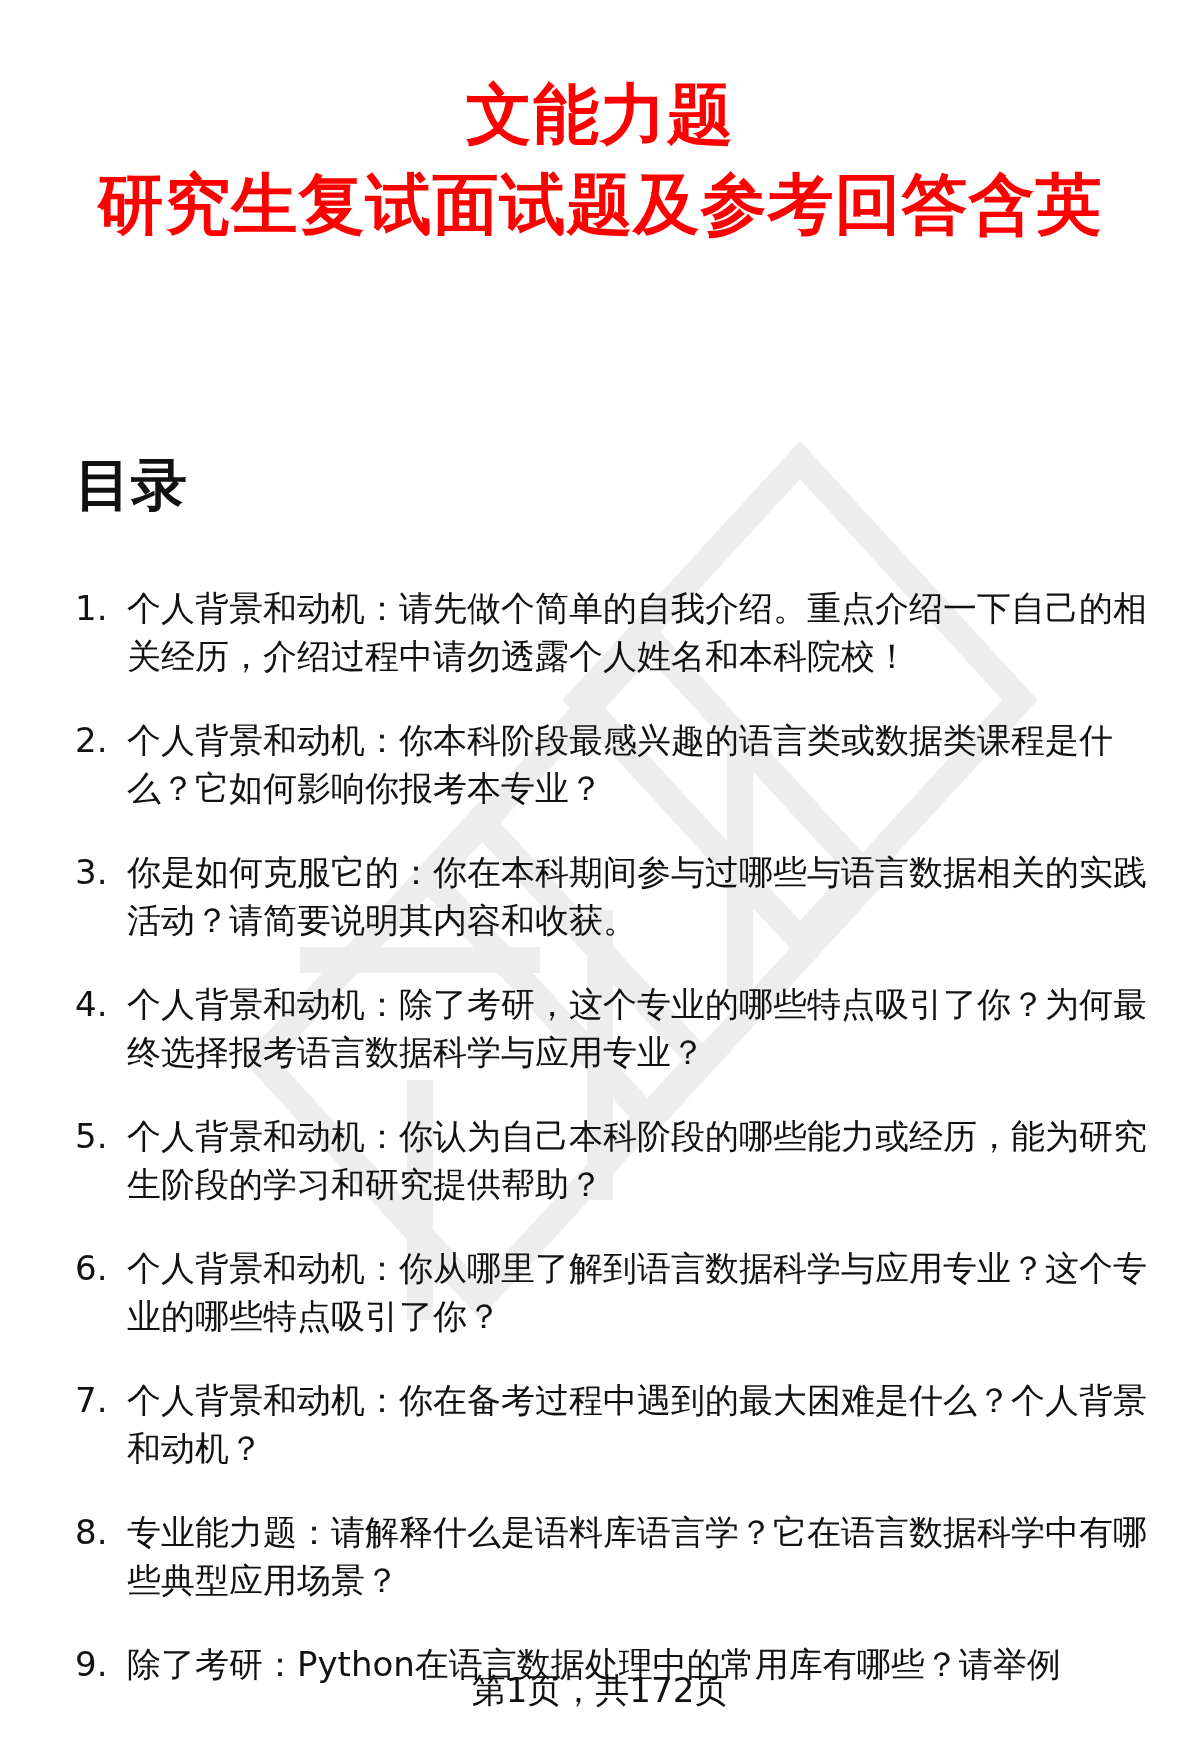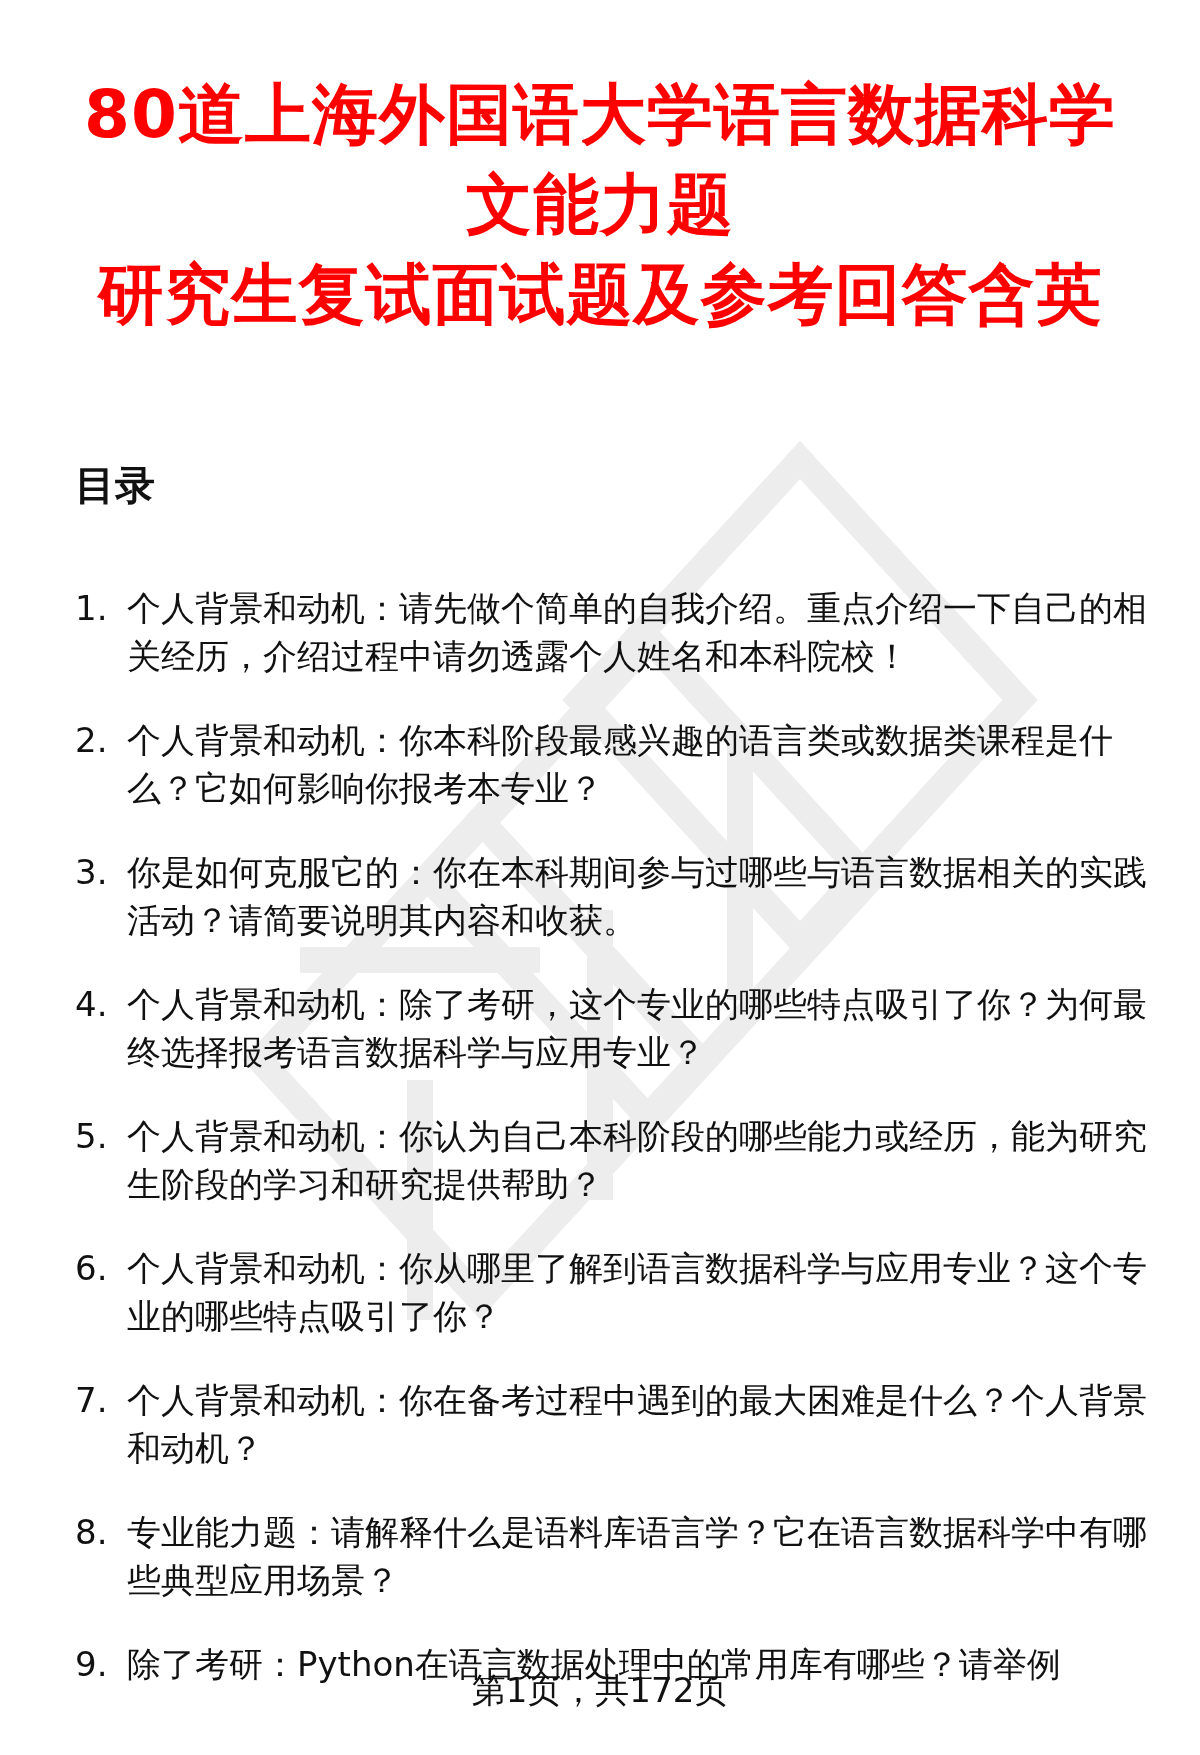--- a/index.html
+++ b/index.html
@@ -42,21 +42,21 @@
       font-size: 66px;
       line-height: 90px;
       letter-spacing: 1px;
     }
     .doc-title span { display: block; white-space: nowrap; }
     .toc-heading {
       position: absolute;
       left: 75px;
       top: 458px;
       margin: 0;
-      font-size: 40px;
+      font-size: 56px;
       font-weight: bold;
       line-height: 54px;
       color: #111111;
     }
     .toc-list {
       position: absolute;
       left: 75px;
       top: 548px;
       width: 1080px;
       margin: 0;
@@ -104,21 +104,20 @@
       <line x1="420" y1="470" x2="420" y2="760"></line>
       <line x1="240" y1="640" x2="240" y2="880"></line>
       <line x1="120" y1="520" x2="360" y2="520"></line>
     </g>
   </svg>
 </div>
 
 <div class="page">
 
   <h1 class="doc-title">
-    <span>80道上海外国语大学语言数据科学</span>
     <span>文能力题</span>
     <span>研究生复试面试题及参考回答含英</span>
   </h1>
 
   <h2 class="toc-heading">目录</h2>
 
   <ol class="toc-list">
     <li class="toc-item">
       <span class="num">1.</span>
       <span class="text">个人背景和动机：请先做个简单的自我介绍。重点介绍一下自己的相关经历，介绍过程中请勿透露个人姓名和本科院校！</span>

